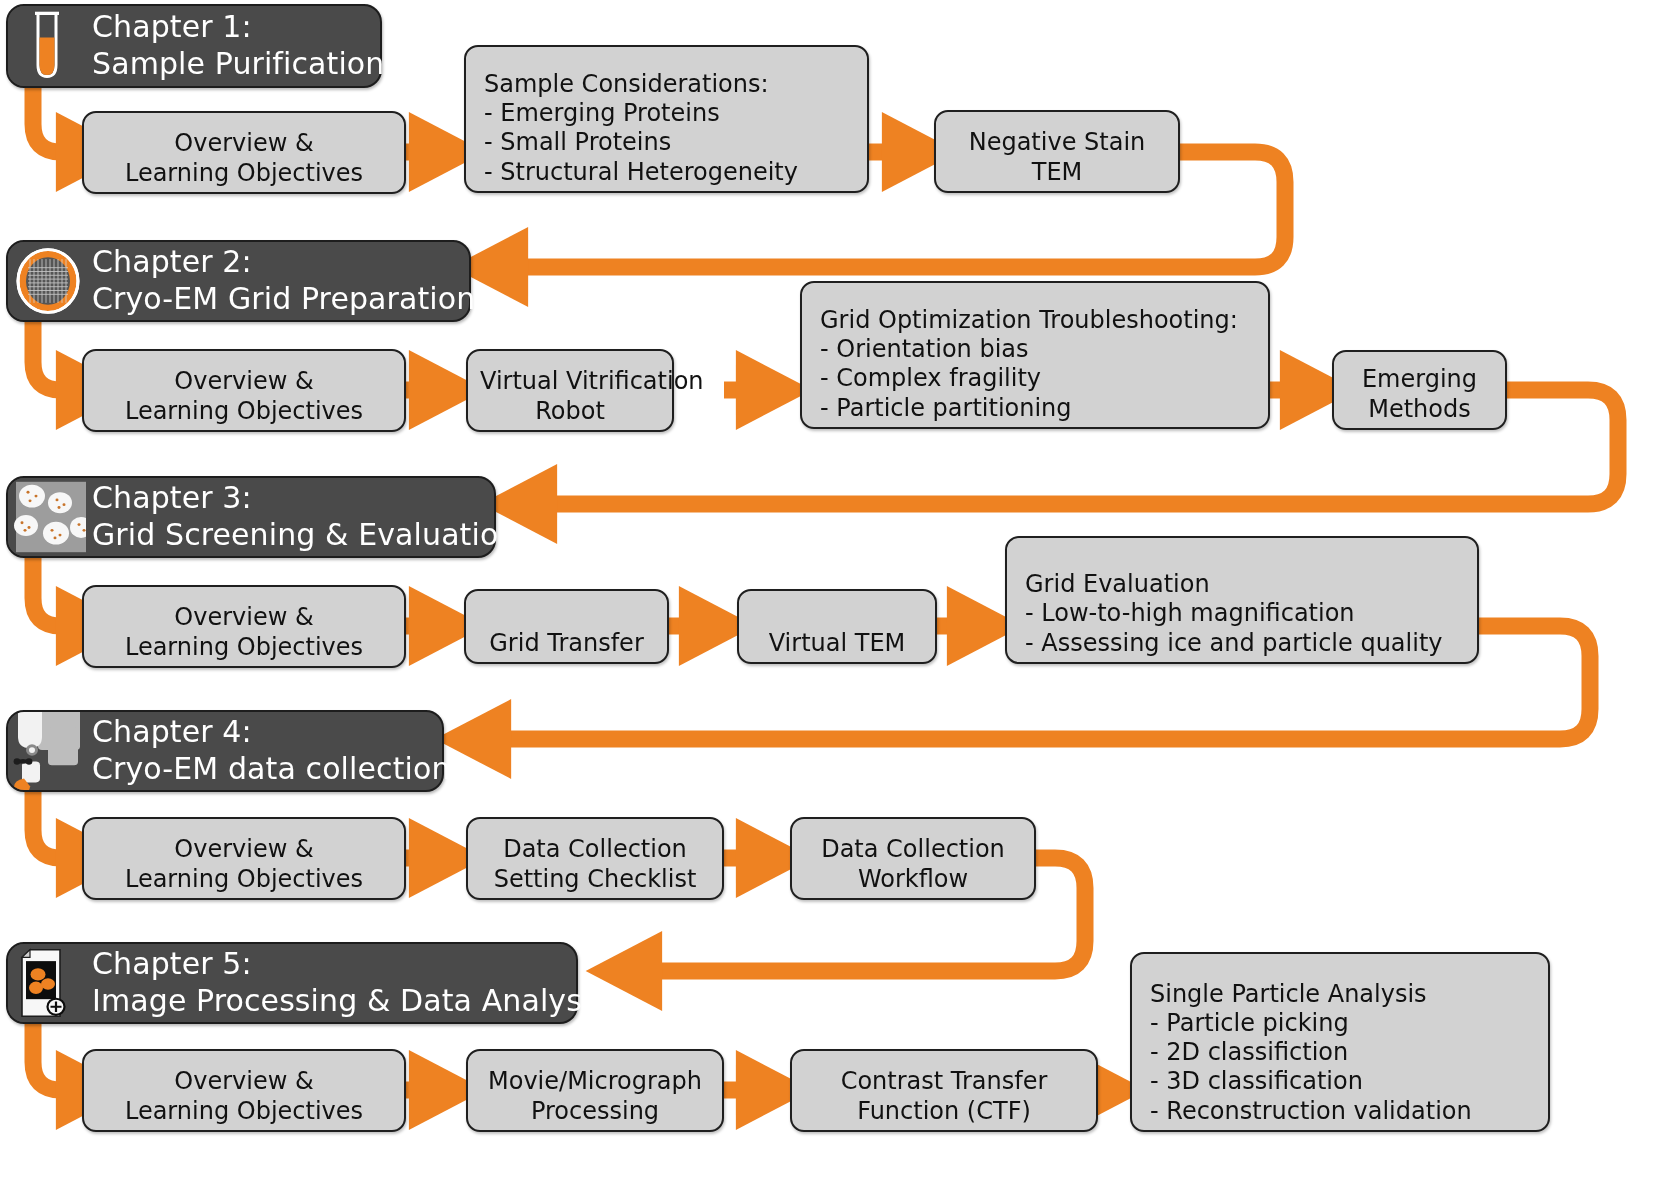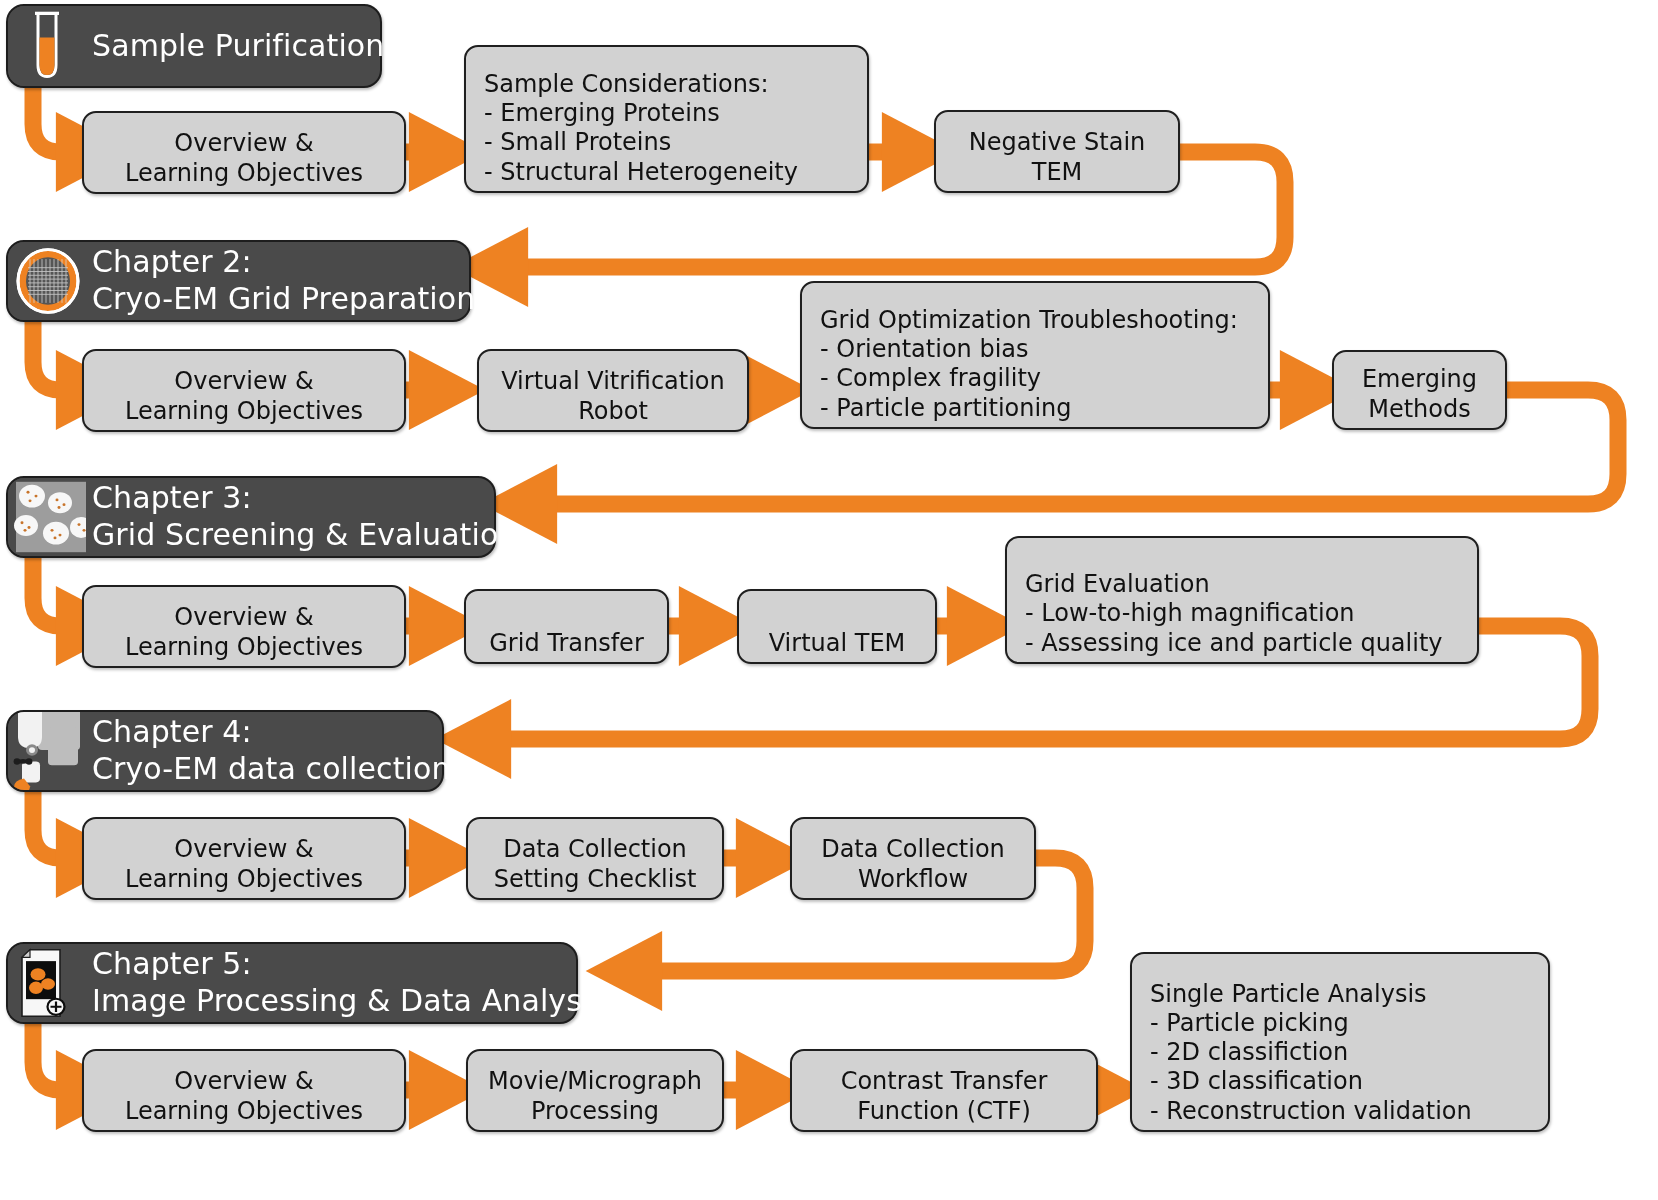--- a/index.html
+++ b/index.html
@@ -99,20 +99,21 @@
   <div class="chapter" style="left:6px;top:4px;width:376px;height:84px;">
     <div class="icon-wrap">
       <svg class="ic" viewBox="0 0 78 84" preserveAspectRatio="none">
         <rect x="0" y="0" width="78" height="84" fill="#4a4a4a"></rect>
         <path d="M30,8 L48,8 L48,62 Q48,74 39,74 Q30,74 30,62 Z" fill="#4a4a4a" stroke="#ffffff" stroke-width="3"></path>
         <path d="M31.5,33 L46.5,33 L46.5,62 Q46.5,72.5 39,72.5 Q31.5,72.5 31.5,62 Z" fill="#ee8222"></path>
         <rect x="27" y="6" width="24" height="3.4" fill="#ffffff"></rect>
       </svg>
     </div>
     <div class="ch-text">
+      <span>Chapter 1:</span>
       <span>Sample Purification</span>
     </div>
   </div>
 
   <div class="node" style="left:82px;top:111px;width:324px;height:83px;">
     <div class="lines">
       <span class="ln">Overview &amp;</span>
       <span class="ln">Learning Objectives</span>
     </div>
   </div>
@@ -154,21 +155,21 @@
     </div>
   </div>
 
   <div class="node" style="left:82px;top:349px;width:324px;height:83px;">
     <div class="lines">
       <span class="ln">Overview &amp;</span>
       <span class="ln">Learning Objectives</span>
     </div>
   </div>
 
-  <div class="node" style="left:466px;top:349px;width:272px;height:83px;margin-left:11px;">
+  <div class="node" style="left:466px;top:349px;width:208px;height:83px;">
     <div class="lines">
       <span class="ln">Virtual Vitrification</span>
       <span class="ln">Robot</span>
     </div>
   </div>
 
   <div class="node left" style="left:800px;top:281px;width:470px;height:148px;">
     <div class="lines">
       <span class="ln">Grid Optimization Troubleshooting:</span>
       <span class="ln">- Orientation bias</span>

